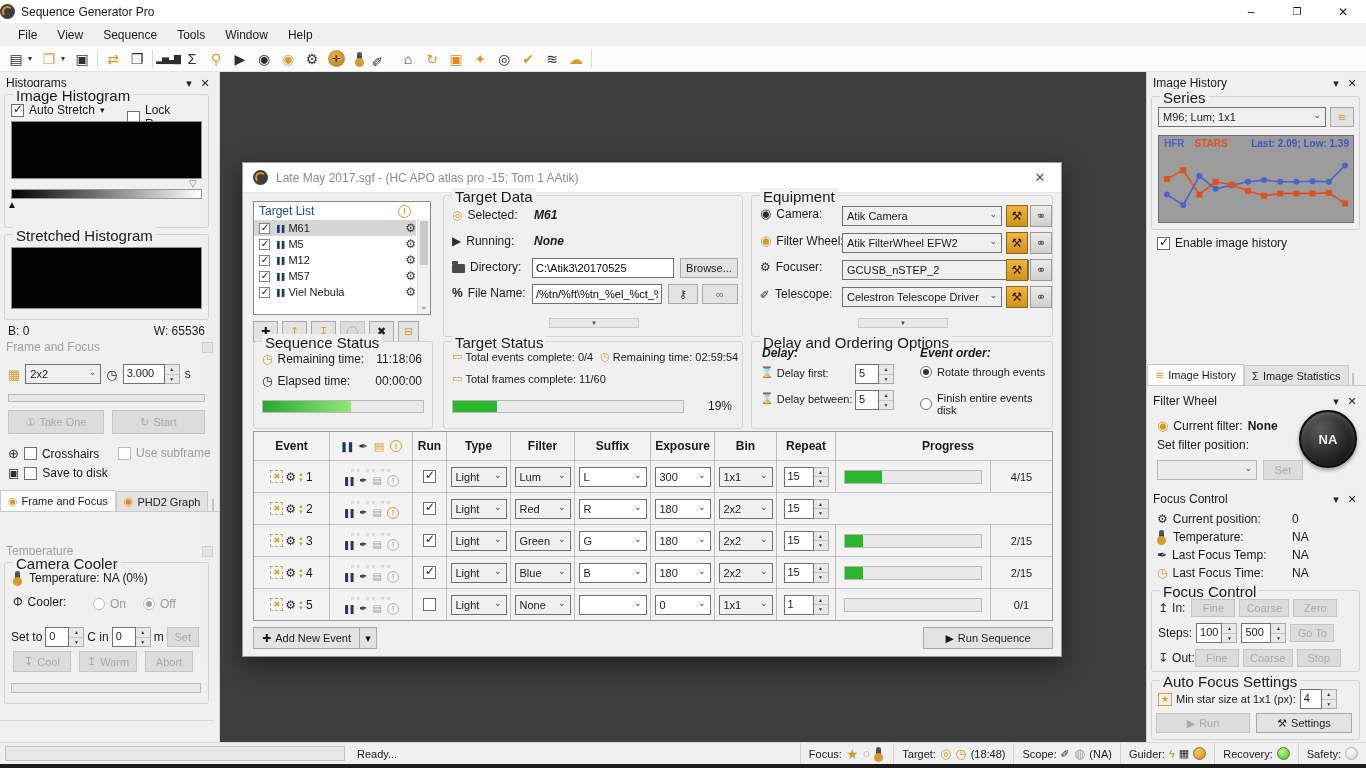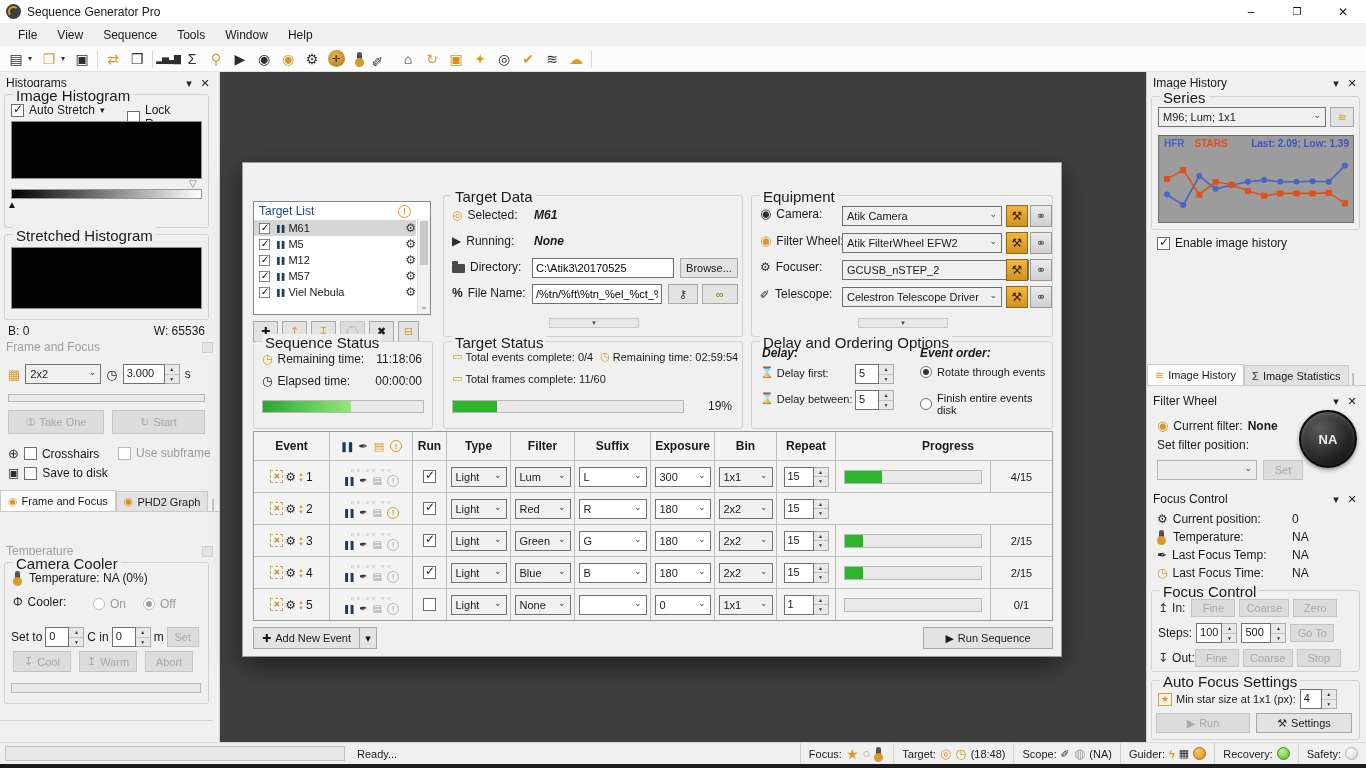--- a/index.html
+++ b/index.html
@@ -1,21 +1,21 @@
 <!DOCTYPE html>
 <html><head>
 <meta charset="utf-8">
 <style>
 *{margin:0;padding:0;box-sizing:border-box}
 html,body{width:1366px;height:768px}
 body{position:relative;font-family:"Liberation Sans","DejaVu Sans",sans-serif;font-size:12px;color:#1a1a1a;background:#f0f0f0;overflow:hidden}
 .gold{color:#D79B2B}.dark{color:#2e2e2e}.orangec{color:#E08A1E}.graytx{color:#9a9a9a}
 .bi{font-weight:bold;font-style:italic}
 
-.titlebar{position:absolute;top:0;left:0;right:0;height:23px;background:#fff;display:flex;align-items:center;padding-left:6px;gap:6px}
+.titlebar{position:absolute;top:0;left:0;right:0;height:23px;background:#fff;display:flex;align-items:center;gap:6px}
 .logo{width:15px;height:15px;border-radius:50%;background:#3e3e3e;position:relative;flex:none}
 .logo::after{content:"";position:absolute;inset:2px;border:2px solid transparent;border-top-color:#D79B2B;border-left-color:#D79B2B;border-radius:50%}
 .wbtns{margin-left:auto;display:flex;height:100%}
 .wbtn{width:46px;display:flex;align-items:center;justify-content:center;font-size:12px;color:#111}
 .ic-min::before{content:"–"}.ic-max::before{content:"❐";font-size:10px}.ic-x::before{content:"✕"}
 
 .menubar{position:absolute;top:23px;left:0;right:0;height:23px;background:#f0f0f0;display:flex;align-items:center;padding-left:8px}
 .mitem{padding:3px 10px}
 
 .toolbar{position:absolute;top:46px;left:0;right:0;height:26px;background:#fcfcfc;border-bottom:1px solid #e2e2e2;display:flex;align-items:center;padding-left:4px}
@@ -503,20 +503,25 @@
         </span>
       <span class="btn" style="width:96px;height:20px">
           <span class="dark">⚒</span>
           <span>Settings</span>
         </span>
     </div>
   </div>
 </div>
 
 <div class="dialog">
+  <div class="dtitle">
+    <span class="logo"></span>
+    <span class="t">Late May 2017.sgf - (HC APO atlas pro -15; Tom 1 AAtik)</span>
+    <span class="dclose ic-x"></span>
+  </div>
 
   <div class="tlbox">
     <div class="tlhead">
       <span class="tltitle">Target List</span>
       <span class="warn-circ">!</span>
     </div>
     <div class="titem selrow">
       <span class="cb on" style="transform:scale(.85)"></span>
       <span class="pause">❚❚</span>
       <span>M61</span>

